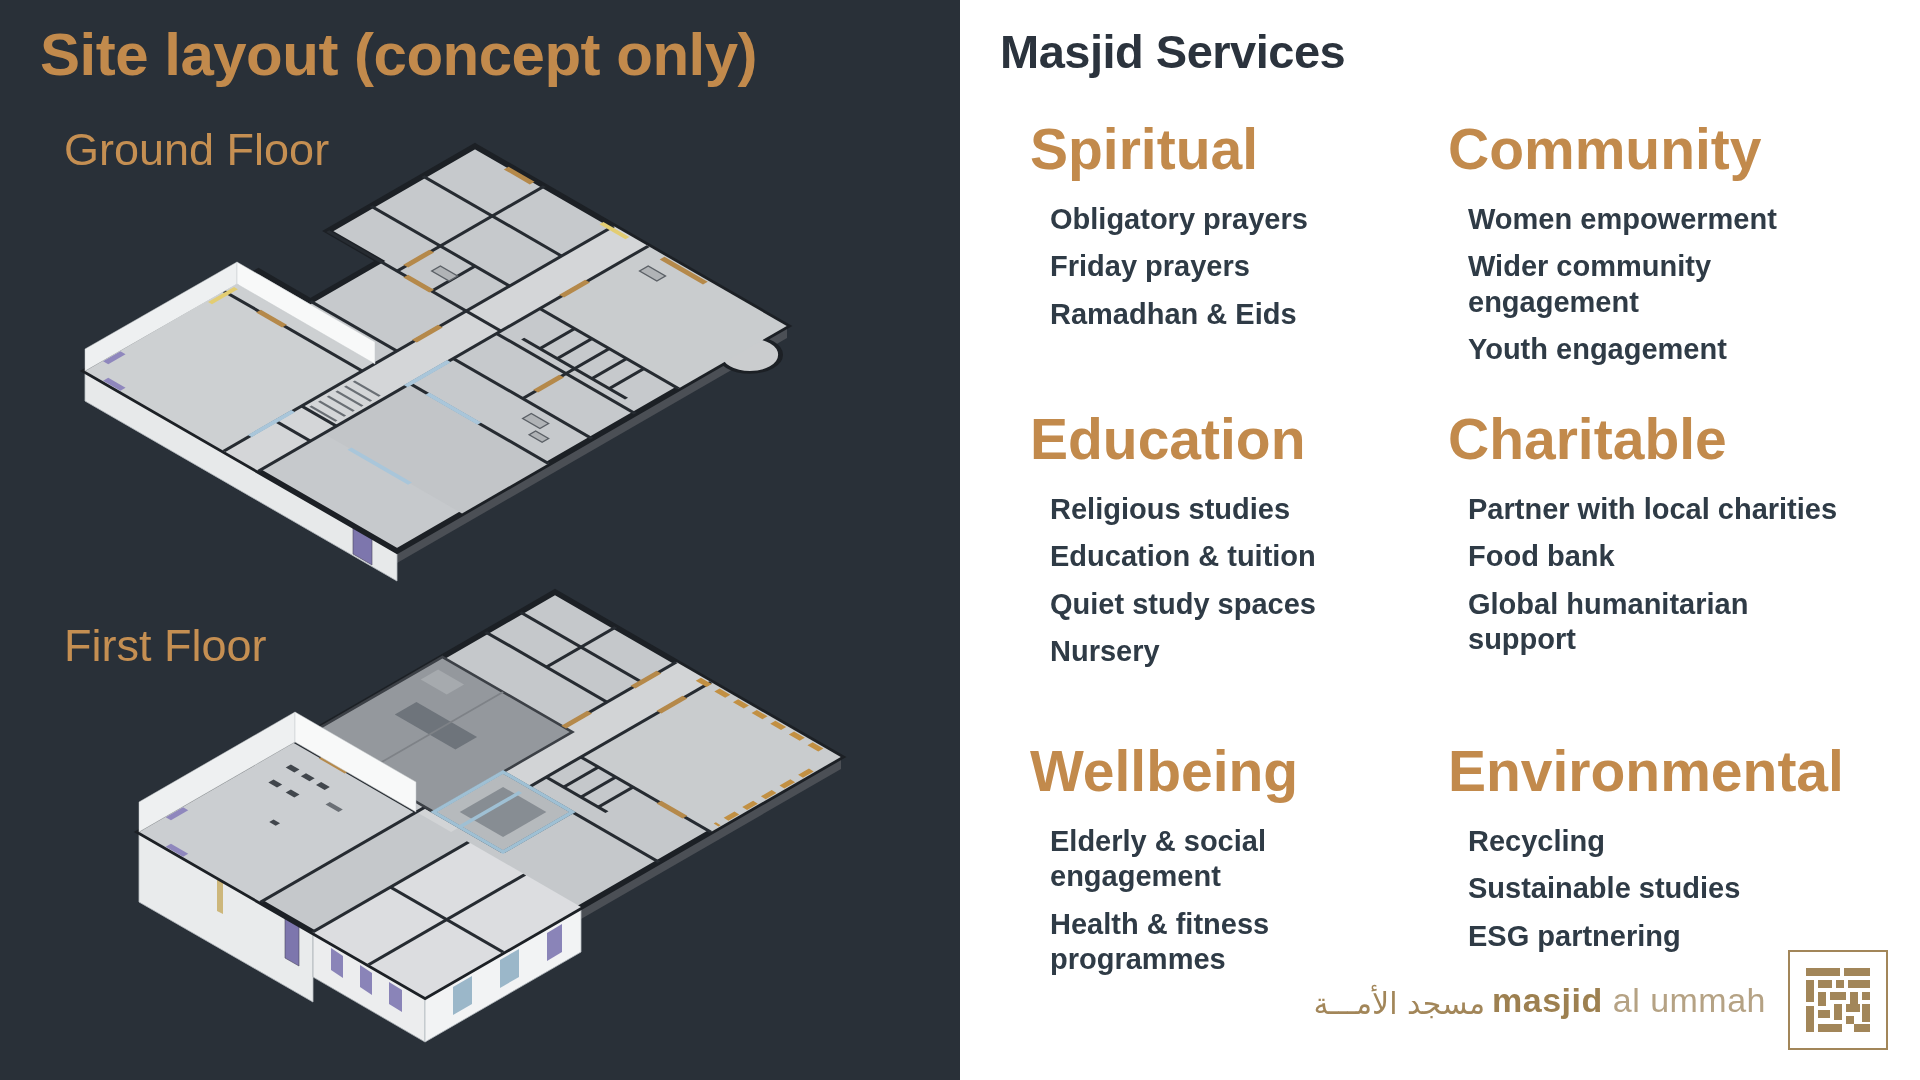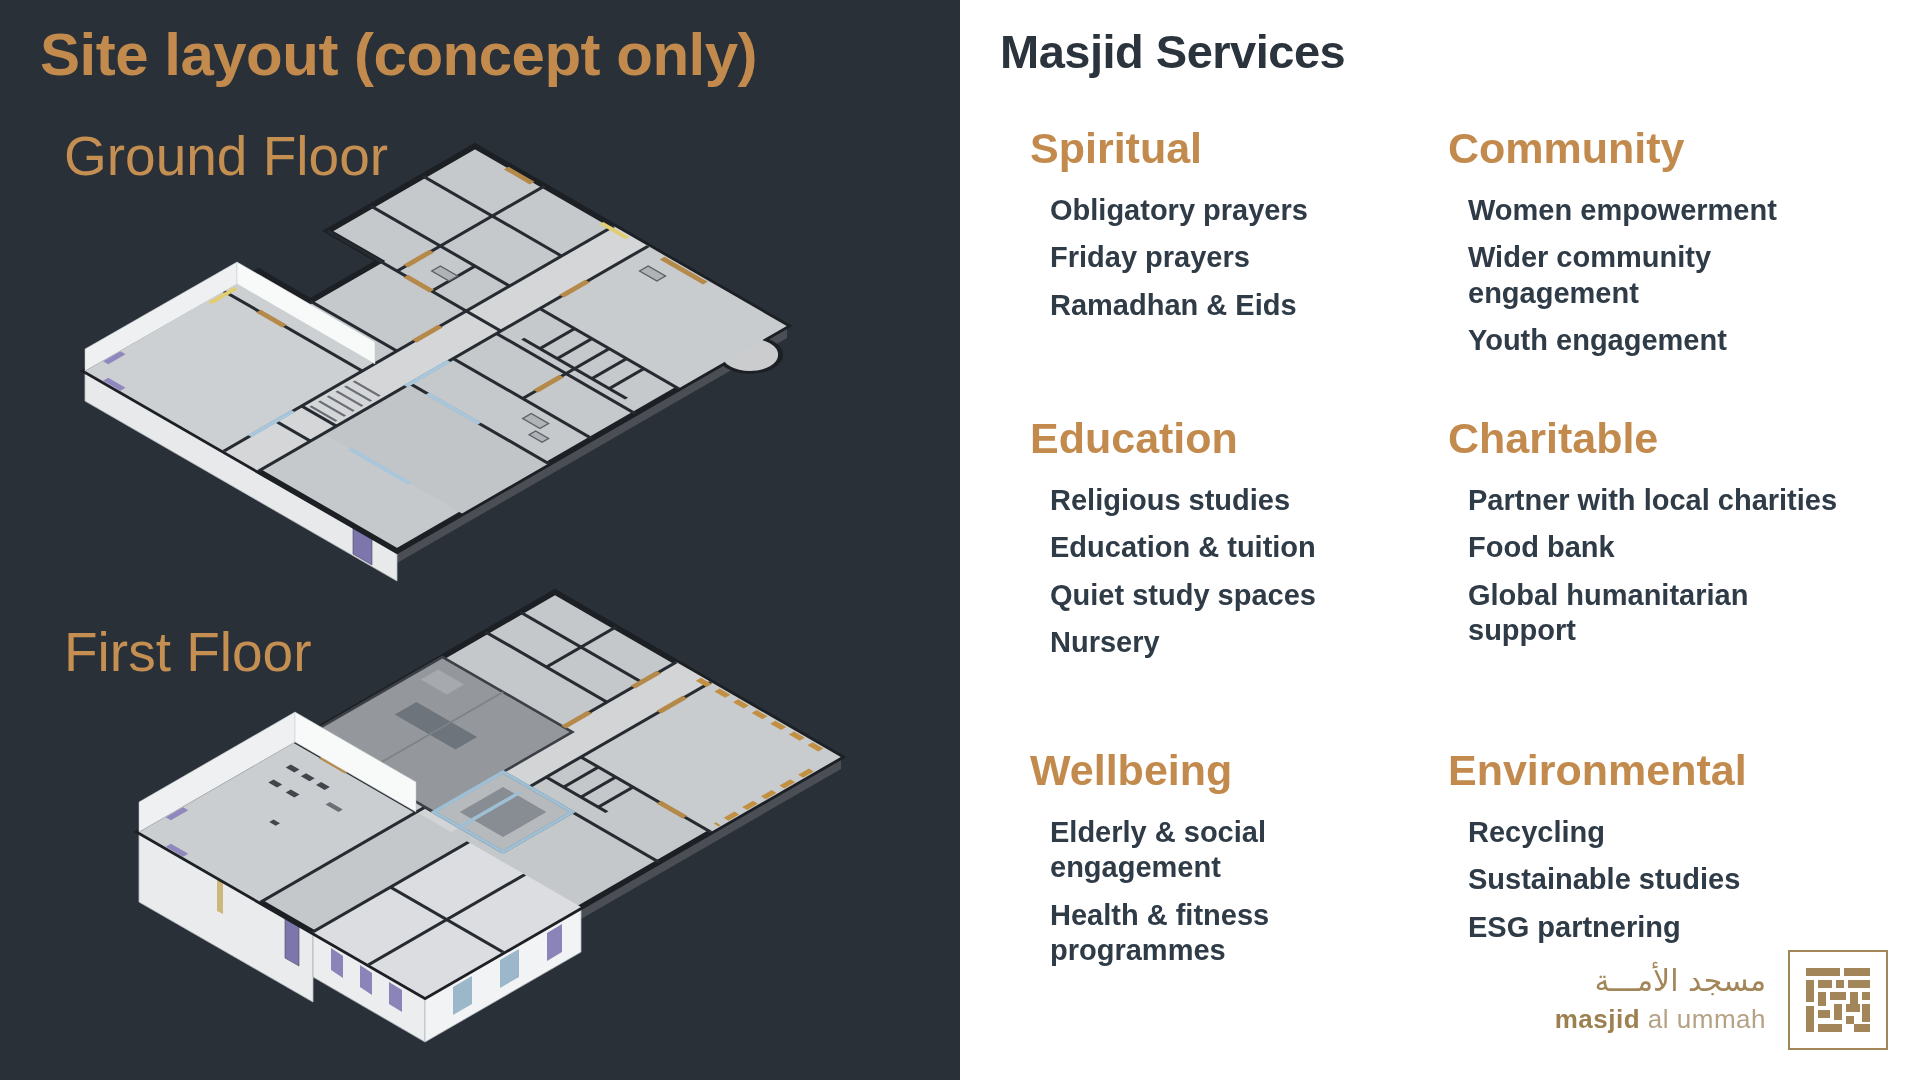--- a/index.html
+++ b/index.html
@@ -6,54 +6,54 @@
   body{
     width:1920px;height:1080px;position:relative;overflow:hidden;
     background:#ffffff;font-family:"Liberation Sans",sans-serif;
   }
   
   .left-panel{position:absolute;left:0;top:0;width:1016px;height:1080px;background:#293038;}
   .site-title{
     position:absolute;left:40px;top:20px;width:880px;
     font-size:60px;font-weight:bold;color:#c28a4c;letter-spacing:-0.5px;
   }
-  .floor-label{position:absolute;color:#c58f52;font-size:55px;font-weight:400;}
+  .floor-label{position:absolute;color:#c58f52;font-size:45px;font-weight:400;}
   .floor-label.ground{left:64px;top:124px;}
   .floor-label.first{left:64px;top:620px;}
   svg.plan{position:absolute;}
   #gf-plan{left:70px;top:114px;}
   #ff-plan{left:85px;top:562px;}
 
   
   .right-panel{position:absolute;left:960px;top:0;width:960px;height:1080px;background:#ffffff;}
   .services-title{
     position:absolute;left:40px;top:24px;
     font-size:47px;font-weight:bold;color:#2b333d;letter-spacing:-0.5px;
   }
   .cat{position:absolute;width:420px;}
-  .cat h2{margin:12px 0 20px 0;font-size:43px;font-weight:bold;color:#c28a4c;letter-spacing:0;}
+  .cat h2{margin:4px 0 20px 0;font-size:57px;font-weight:bold;color:#c28a4c;letter-spacing:0;}
   .cat ul{list-style:none;margin:0;padding:0 0 0 20px;font-weight:bold;}
   .cat li{
     font-size:29px;color:#2f3b46;line-height:1.22;margin-bottom:12px;
     white-space:pre-line;
   }
   .r1{top:112px;} .r2{top:402px;} .r3{top:734px;}
   .c1{left:70px;} .c2{left:488px;}
 
   
   .logo{
     position:absolute;right:30px;bottom:28px;
     display:flex;align-items:center;gap:20px;
   }
-  .logo-text{display:flex;flex-direction:column;align-items:flex-end;gap:7px;}
+  .logo-text{display:flex;flex-direction:row;align-items:flex-end;gap:7px;}
   .logo-arabic{
     font-family:"DejaVu Sans",sans-serif;
     font-size:30px;color:#a28659;line-height:1.05;direction:rtl;
   }
-  .logo-latin{font-size:26px;color:#b5a284;letter-spacing:0.5px;}
+  .logo-latin{font-size:34px;color:#b5a284;letter-spacing:0.5px;}
   .logo-latin .bold{font-weight:bold;color:#9d8050;}
 </style>
 </head>
 <body>
 
 <div class="left-panel">
   <div class="site-title">Site layout (concept only)</div>
   <div class="floor-label ground">Ground Floor</div>
   <div class="floor-label first">First Floor</div>
 

